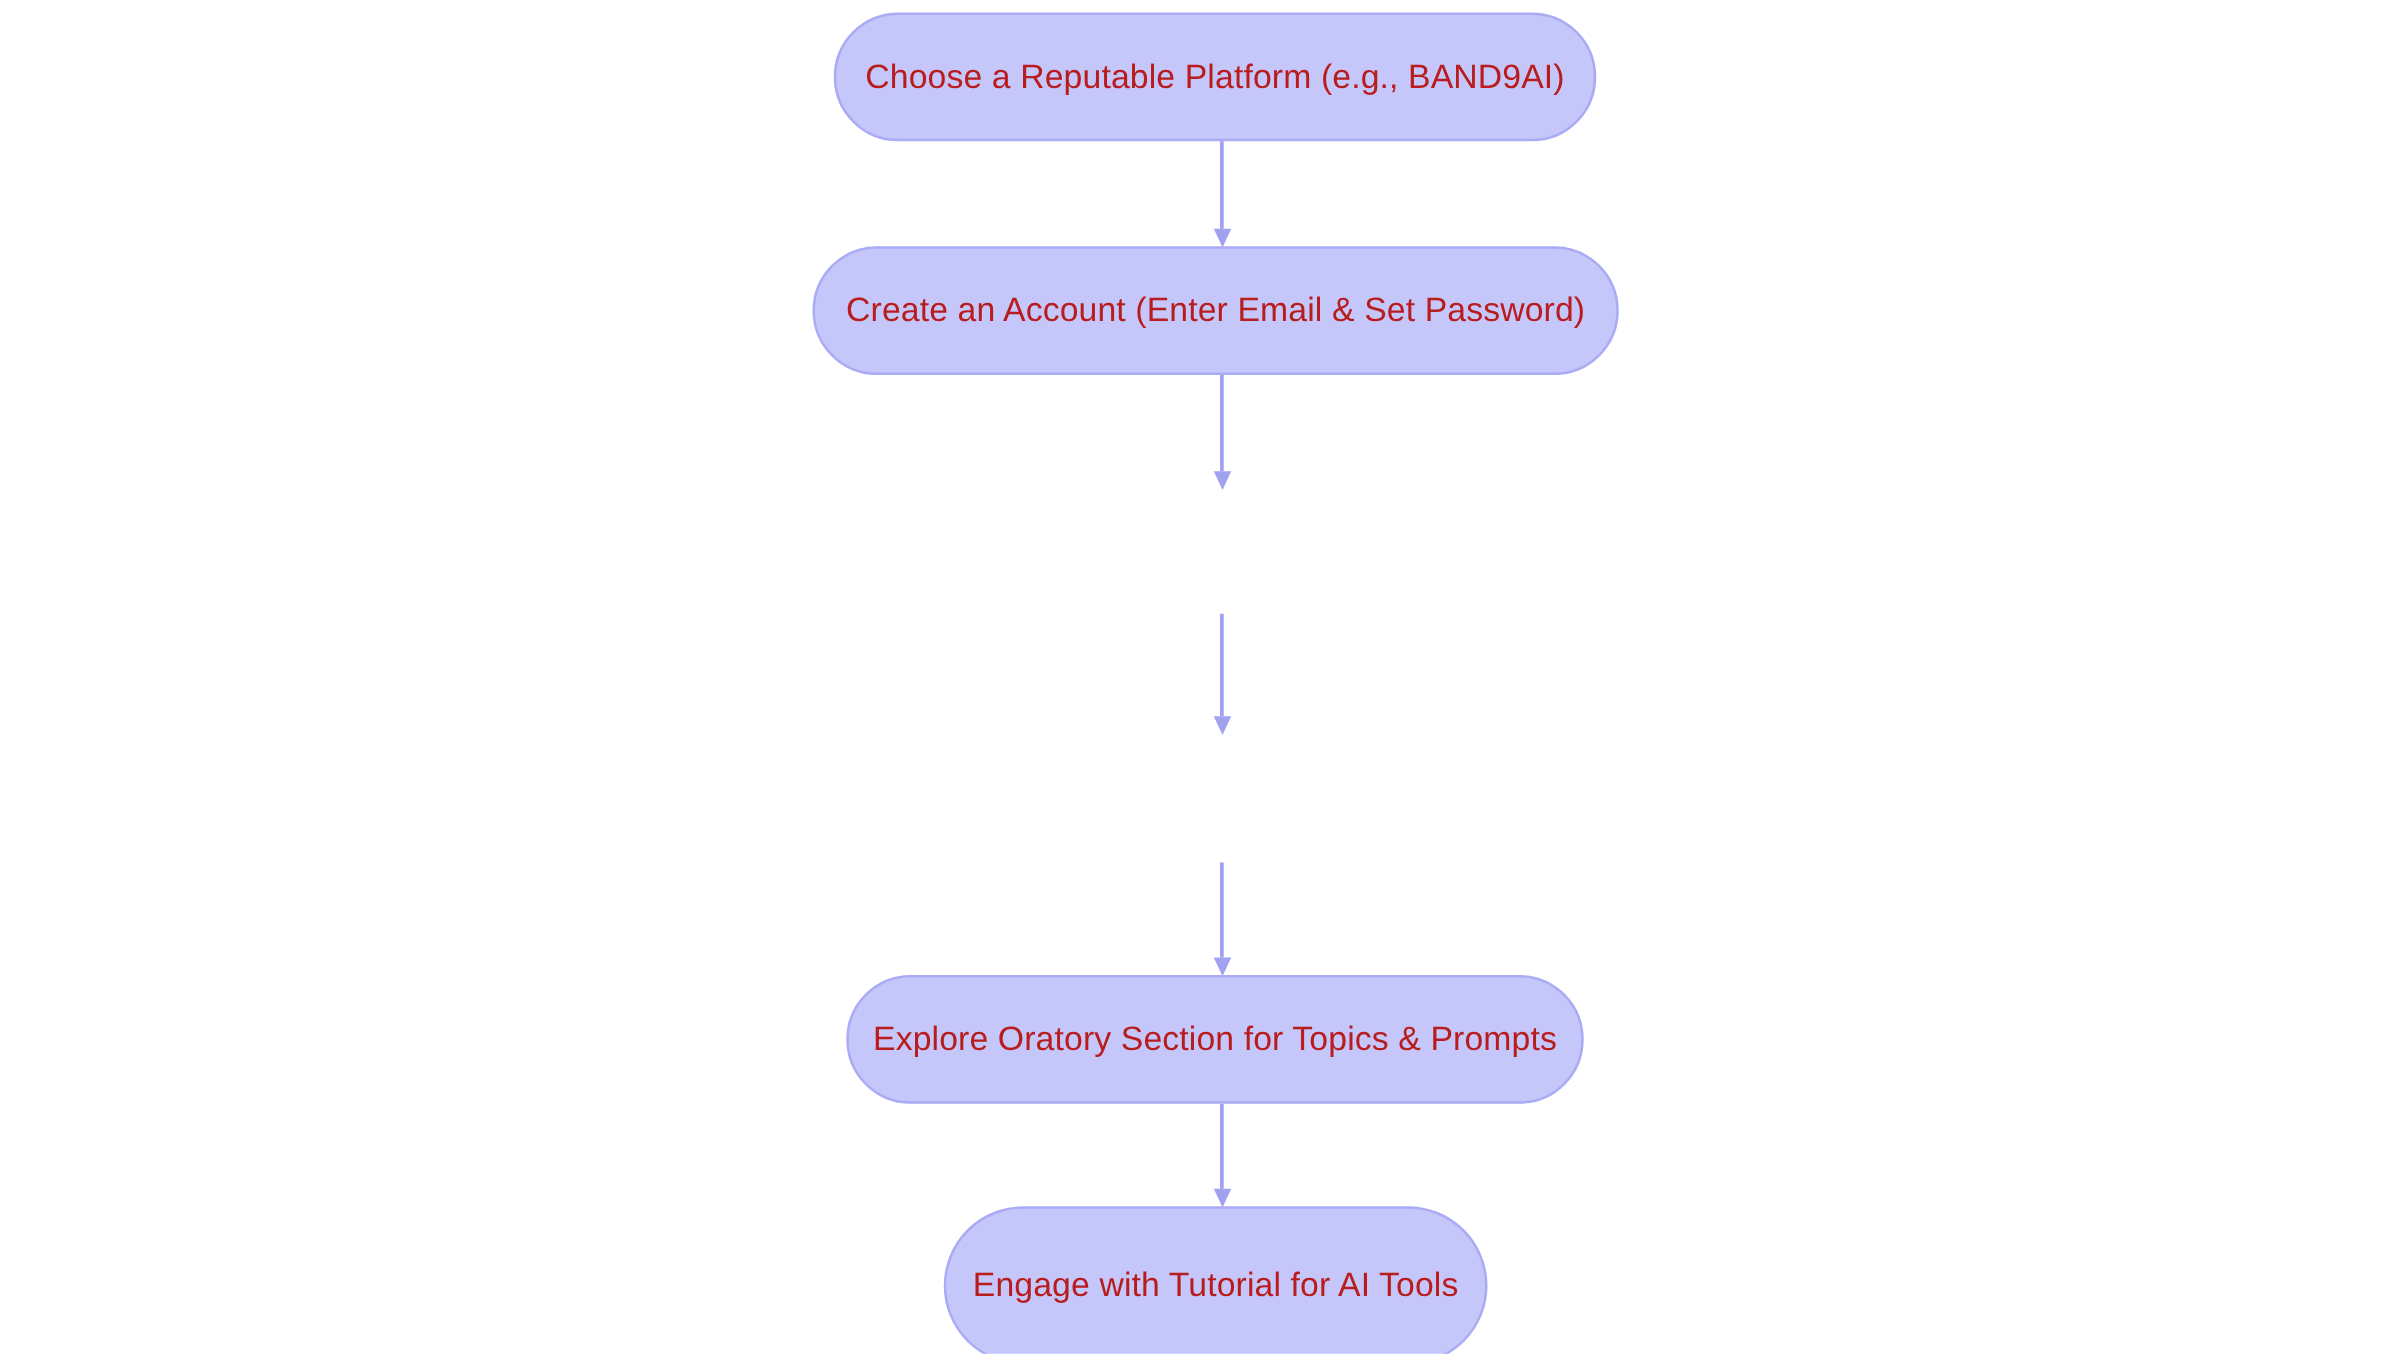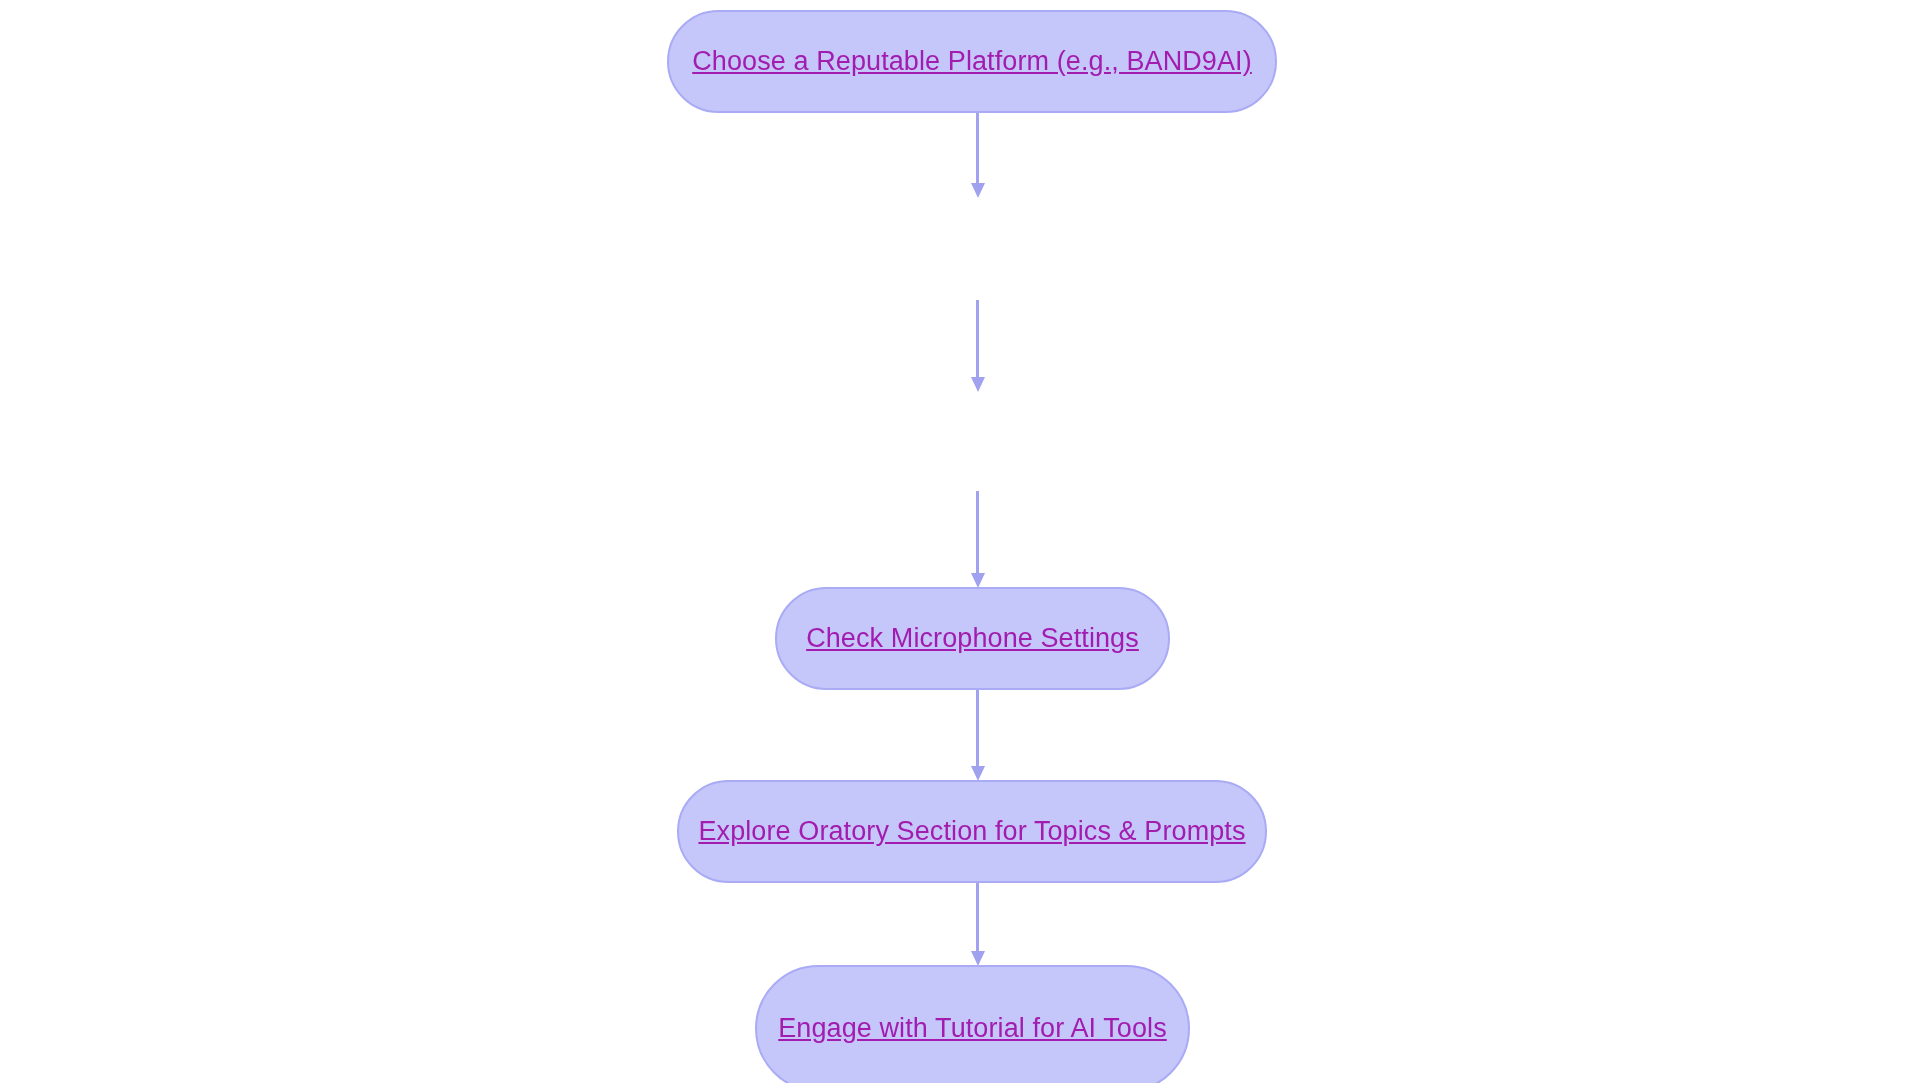--- a/index.html
+++ b/index.html
@@ -35,23 +35,22 @@
     color: #3333cc;
     font-size: 27px;
     font-weight: 400;
     letter-spacing: 0.1px;
     white-space: nowrap;
     line-height: 1;
     user-select: none;
   }
   .node-label {
     display: block;
-    color: #a21caf;
+    color: #b91c1c;
     padding: 0 16px;
-    text-decoration: underline;
   }
 
   
   .node-1 { left: 667px;  top: 10px;   width: 610px; height: 103px; }
   .node-2 { left: 650px;  top: 197px;  width: 645px; height: 103px; }
   .node-3 { left: 903px;  top: 391px;  width: 140px; height: 100px; border-radius: 50% / 50%; }
   .node-4 { left: 775px;  top: 587px;  width: 395px; height: 103px; }
   .node-5 { left: 677px;  top: 780px;  width: 590px; height: 103px; text-align: center; }
   .node-6 { left: 755px;  top: 965px;  width: 435px; height: 127px; }
 
@@ -97,35 +96,35 @@
 
   <div class="node node-1">
     <span class="node-label">Choose a Reputable Platform (e.g., BAND9AI)</span>
   </div>
 
   <div class="connector conn-1">
     <div class="conn-line"></div>
     <div class="conn-head"></div>
   </div>
 
+  <div class="node node-2">
+    <span class="node-label">Create an Account (Enter Email &amp; Set Password)</span>
+  </div>
 
   <div class="connector conn-2">
     <div class="conn-line"></div>
     <div class="conn-head"></div>
   </div>
 
 
   <div class="connector conn-3">
     <div class="conn-line"></div>
     <div class="conn-head"></div>
   </div>
 
-  <div class="node node-4">
-    <span class="node-label">Check Microphone Settings</span>
-  </div>
 
   <div class="connector conn-4">
     <div class="conn-line"></div>
     <div class="conn-head"></div>
   </div>
 
   <div class="node node-5">
     <span class="node-label">Explore Oratory Section for Topics &amp; Prompts</span>
   </div>
 

